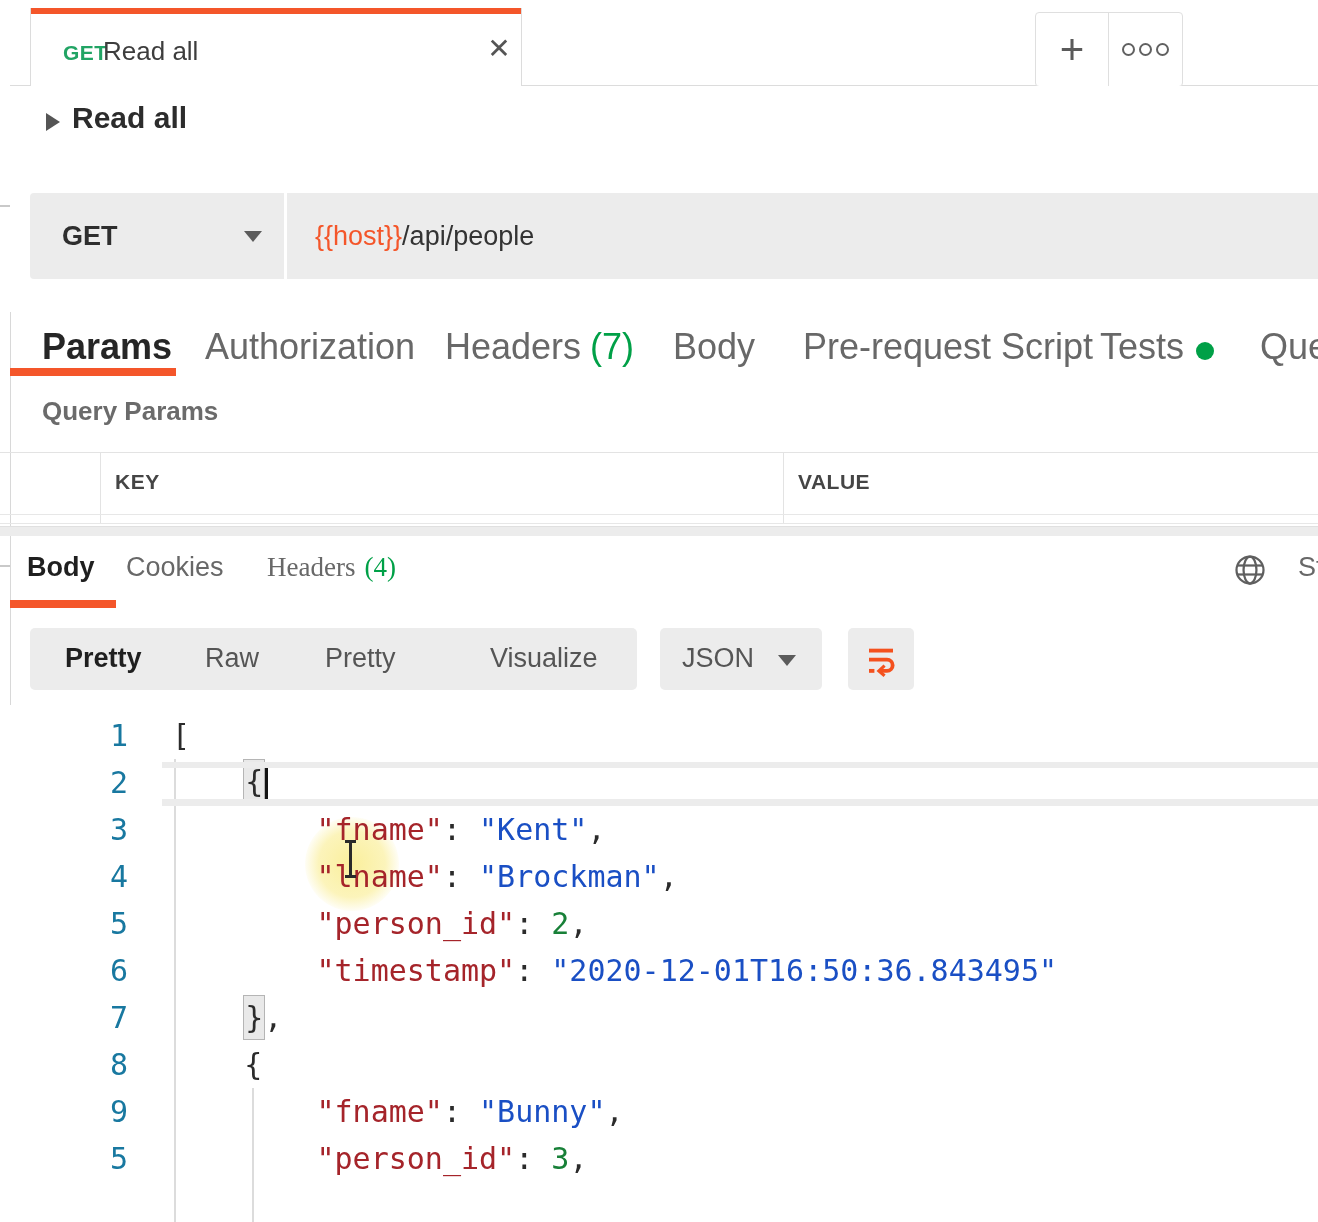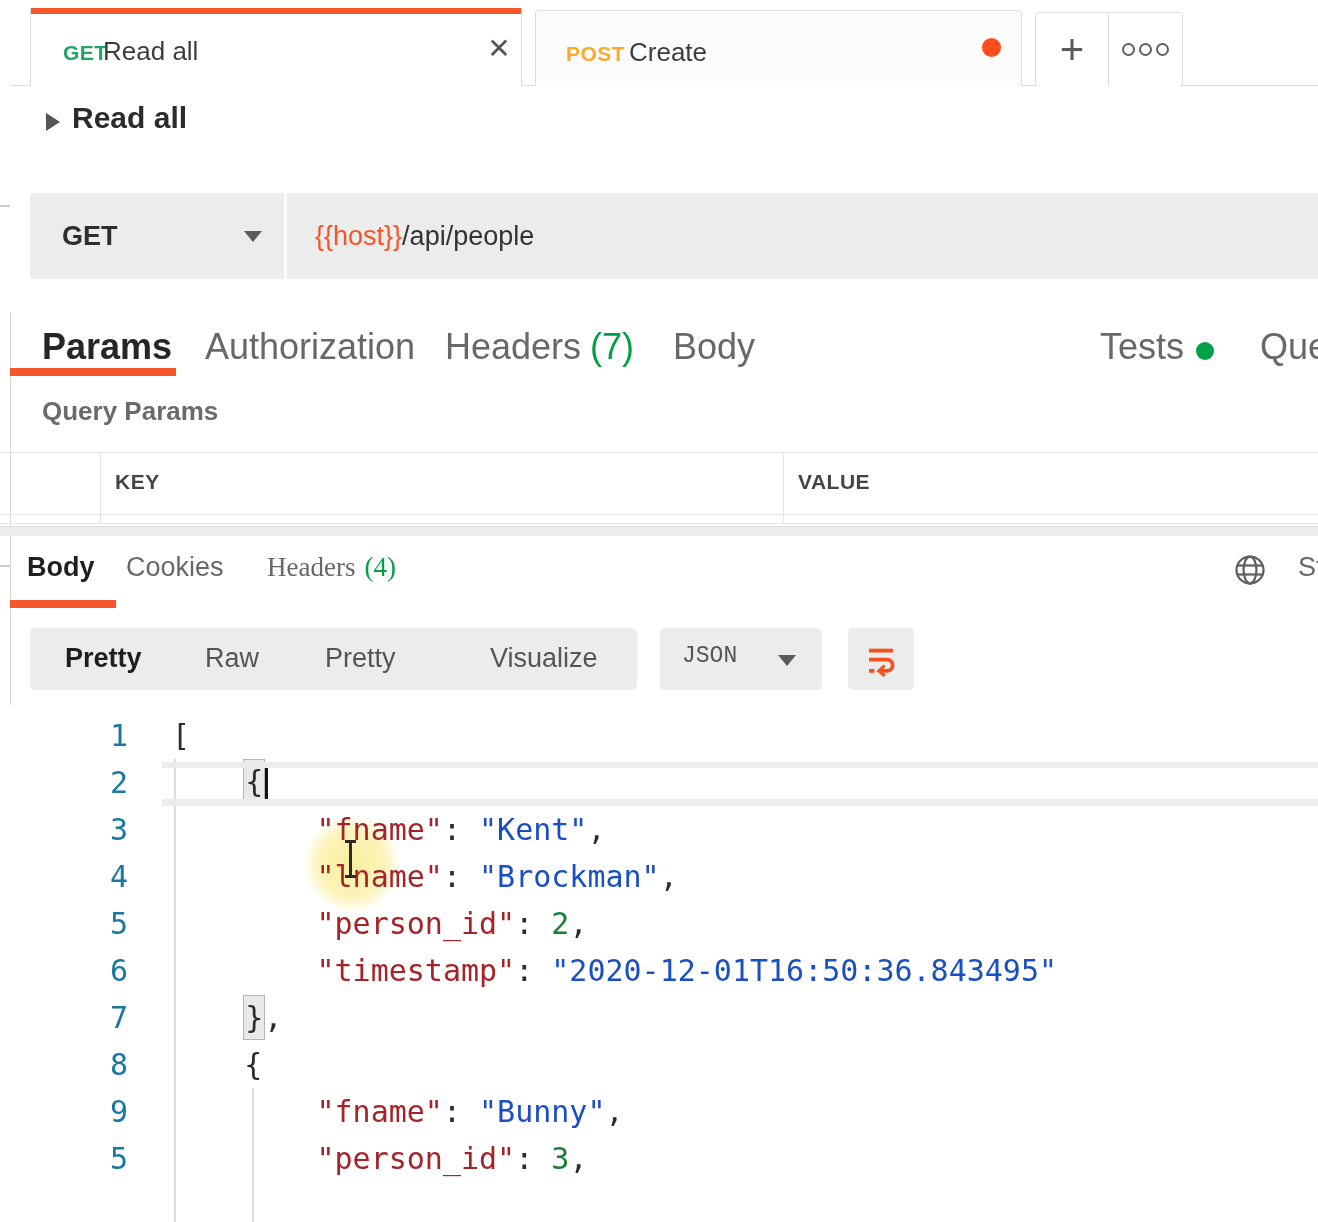--- a/index.html
+++ b/index.html
@@ -76,21 +76,21 @@
   #globe{position:absolute;left:1222px;top:12px;}
   #status-lbl{position:absolute;left:1288px;top:12px;font-size:27px;color:#686868;white-space:nowrap;}
 
   
   #viewbar{left:10px;top:628px;width:1308px;height:64px;}
   #mode-group{position:absolute;left:20px;top:0;width:607px;height:62px;background:#ececec;border-radius:5px;}
   #mode-group .mode{position:absolute;top:15px;font-size:27px;color:#555;}
   #mode-group .mode.active{color:#1f1f1f;font-weight:bold;}
   #mode-pretty{left:35px;} #mode-raw{left:175px;} #mode-preview{left:295px;} #mode-visualize{left:460px;}
   #lang-box{position:absolute;left:650px;top:0;width:162px;height:62px;background:#ececec;border-radius:5px;}
-  #lang-box .val{position:absolute;left:22px;top:15px;font-size:23px;color:#555;font-family:Liberation Mono, monospace;}
+  #lang-box .val{position:absolute;left:22px;top:15px;font-size:27px;color:#555;}
   #lang-caret{position:absolute;left:118px;top:27px;}
   #wrap-btn{position:absolute;left:838px;top:0;width:66px;height:62px;background:#ececec;border-radius:5px;display:flex;align-items:center;justify-content:center;}
 
   
   #code-area{left:0;top:705px;width:1318px;height:517px;overflow:hidden;background:#fff;
              font-family:"DejaVu Sans Mono",monospace;font-size:30px;}
   #code-lines{padding-top:7px;position:relative;z-index:1;}
   .code-row{display:flex;height:47px;align-items:center;position:relative;white-space:pre;}
   .ln{width:128px;text-align:right;color:#1878a0;flex:none;}
   .ct{margin-left:44px;flex:1;}
@@ -124,25 +124,20 @@
   <div class="abs" id="tabbar">
     <div class="abs" id="tabbar-border"></div>
 
     <div class="abs" id="tab-get">
       <div class="abs" id="tab-get-top"></div>
       <span class="method-lbl m-get">GET</span>
       <span class="tab-title">Read all</span>
       <span id="tab-get-close">✕</span>
     </div>
 
-    <div class="abs" id="tab-post">
-      <span class="method-lbl m-post">POST</span>
-      <span class="tab-title">Create</span>
-      <span id="dirty-dot"></span>
-    </div>
 
     <div class="abs" id="tab-actions">
       <div id="add-tab">+</div>
       <div id="more-tabs">
         <span class="oo"></span>
         <span class="oo"></span>
         <span class="oo"></span>
       </div>
     </div>
   </div>
@@ -164,20 +159,21 @@
     </div>
   </div>
 
   <div class="abs" id="req-nav">
     <span class="nav-item active" style="left:32px;">Params</span>
     <span class="nav-item" style="left:195px;">Authorization</span>
     <span class="nav-item" style="left:435px;">
       <span>Headers</span><span class="cnt">(7)</span>
     </span>
     <span class="nav-item" style="left:663px;">Body</span>
+    <span class="nav-item" style="left:793px;">Pre-request Script</span>
     <span class="nav-item" style="left:1090px;">
       <span>Tests</span><span class="test-dot"></span>
     </span>
     <span class="nav-item" style="left:1250px;">Query</span>
     <span id="req-underline"></span>
   </div>
 
   <div class="abs" id="query-params">Query Params</div>
 
   <div class="abs" id="tbl-top"></div>

